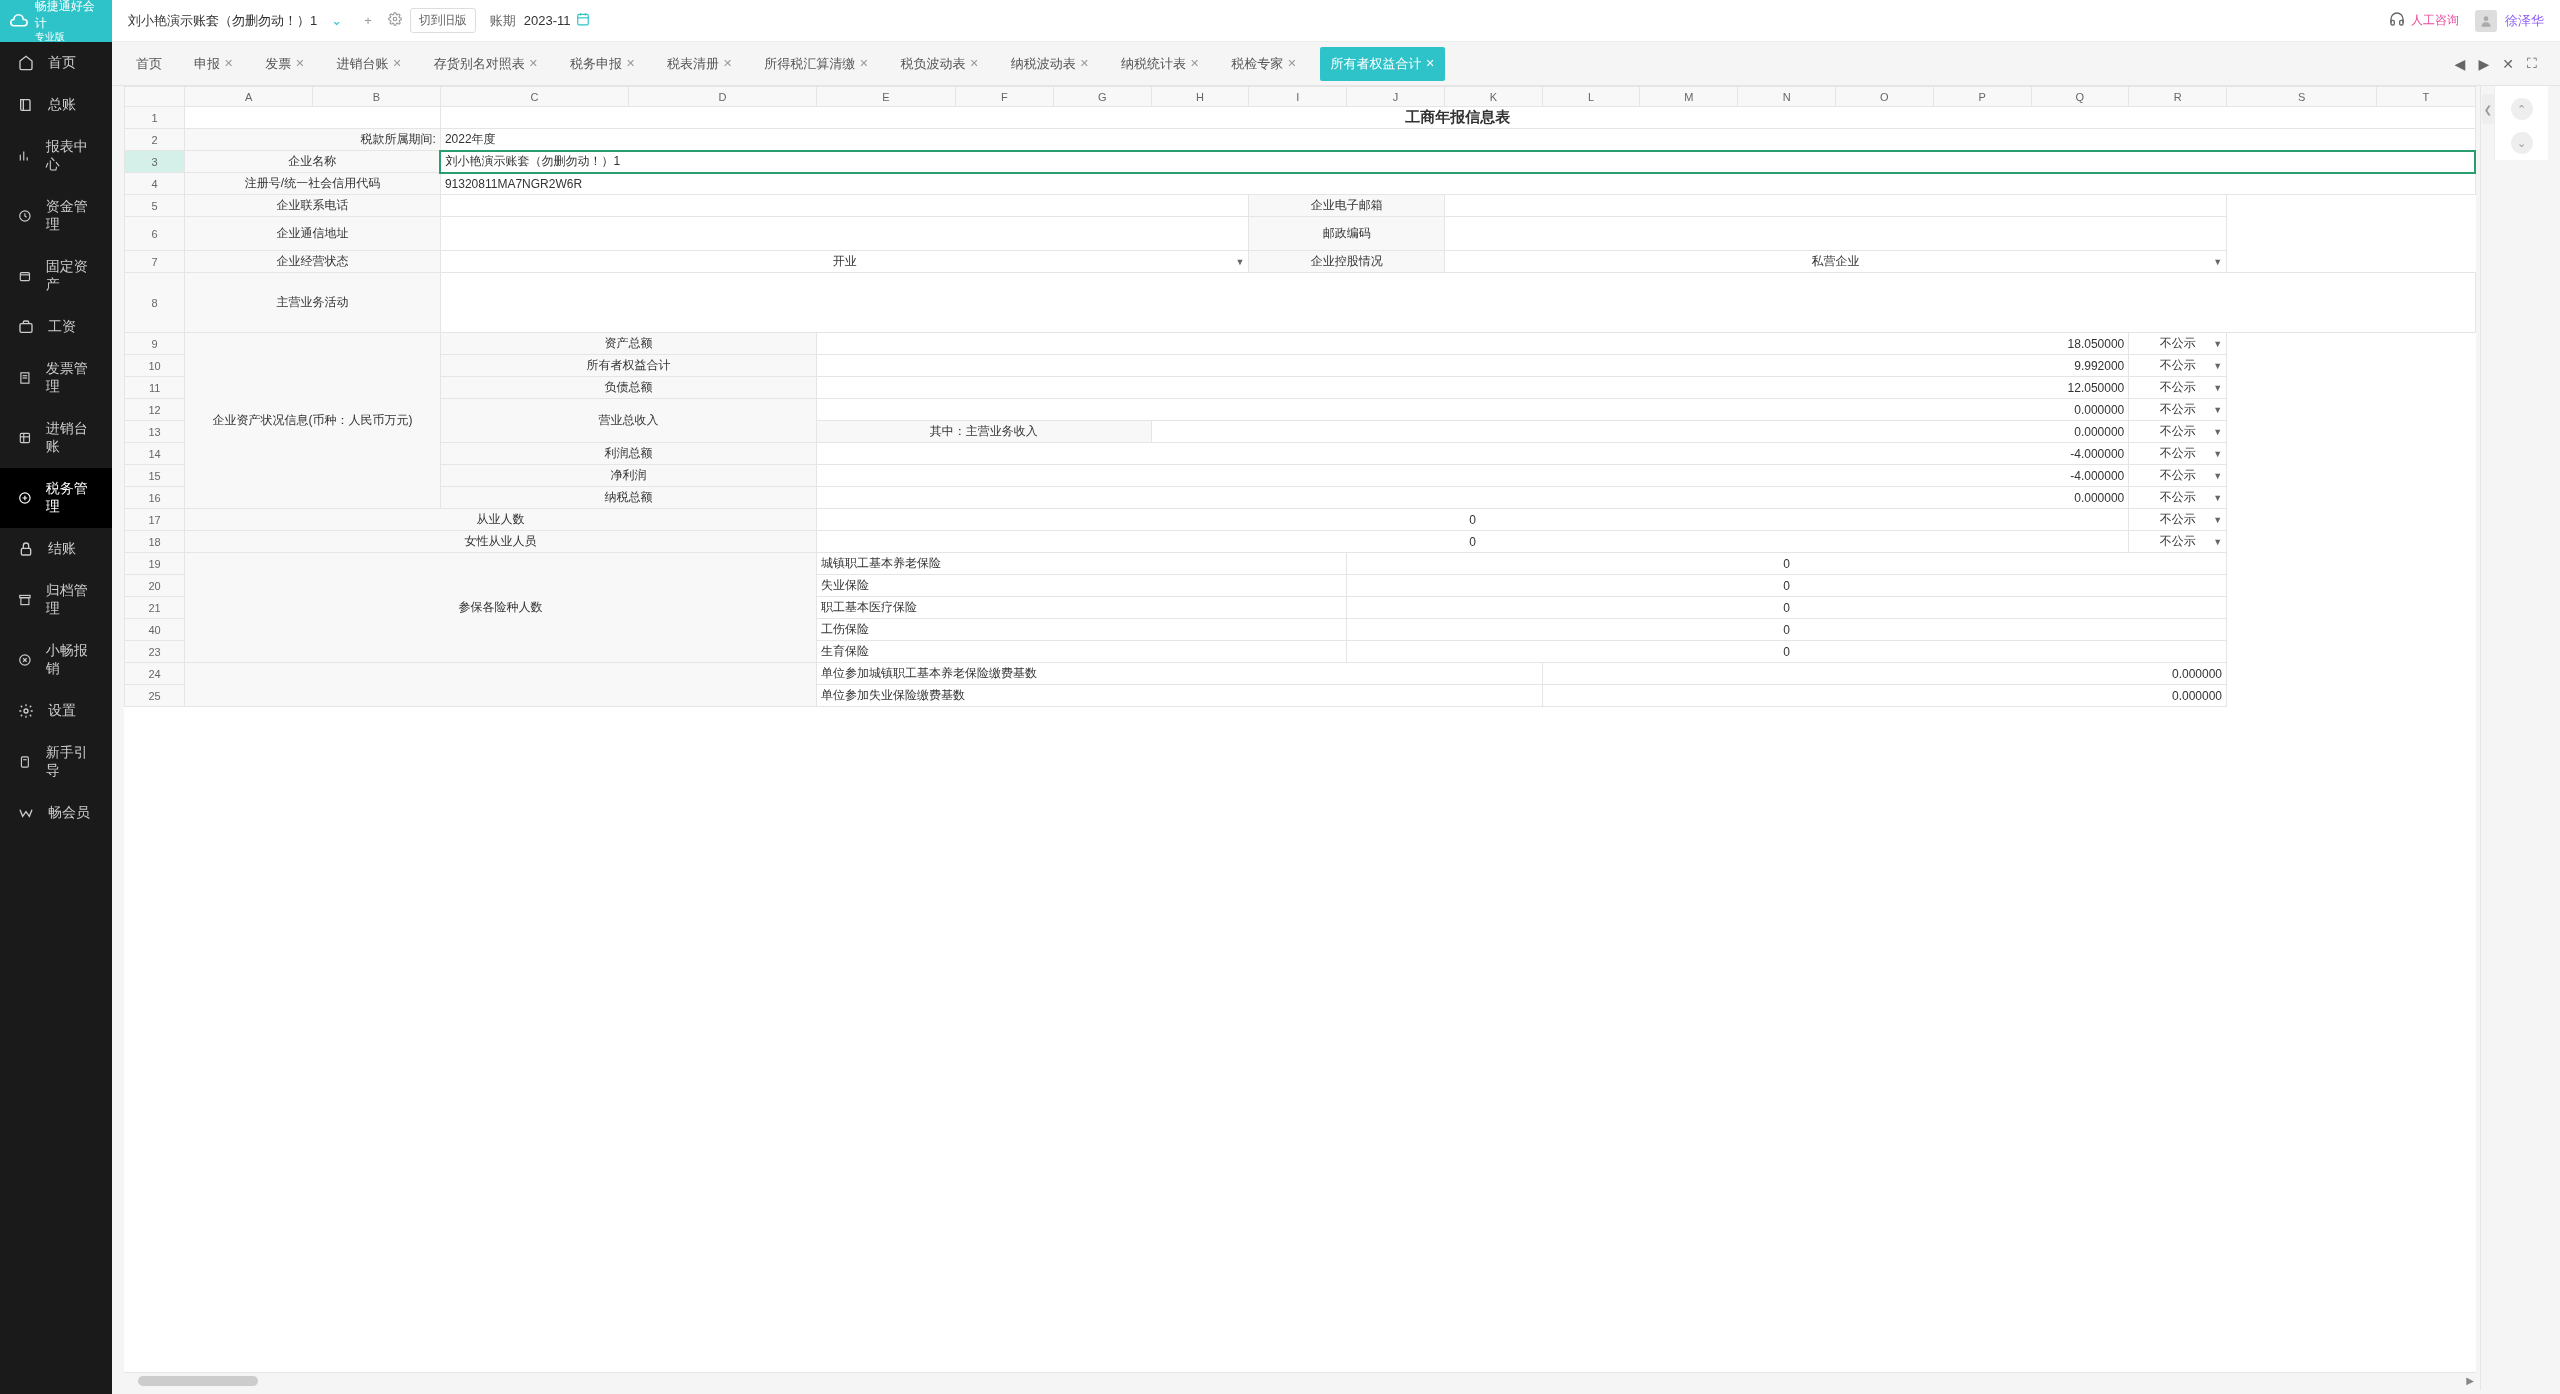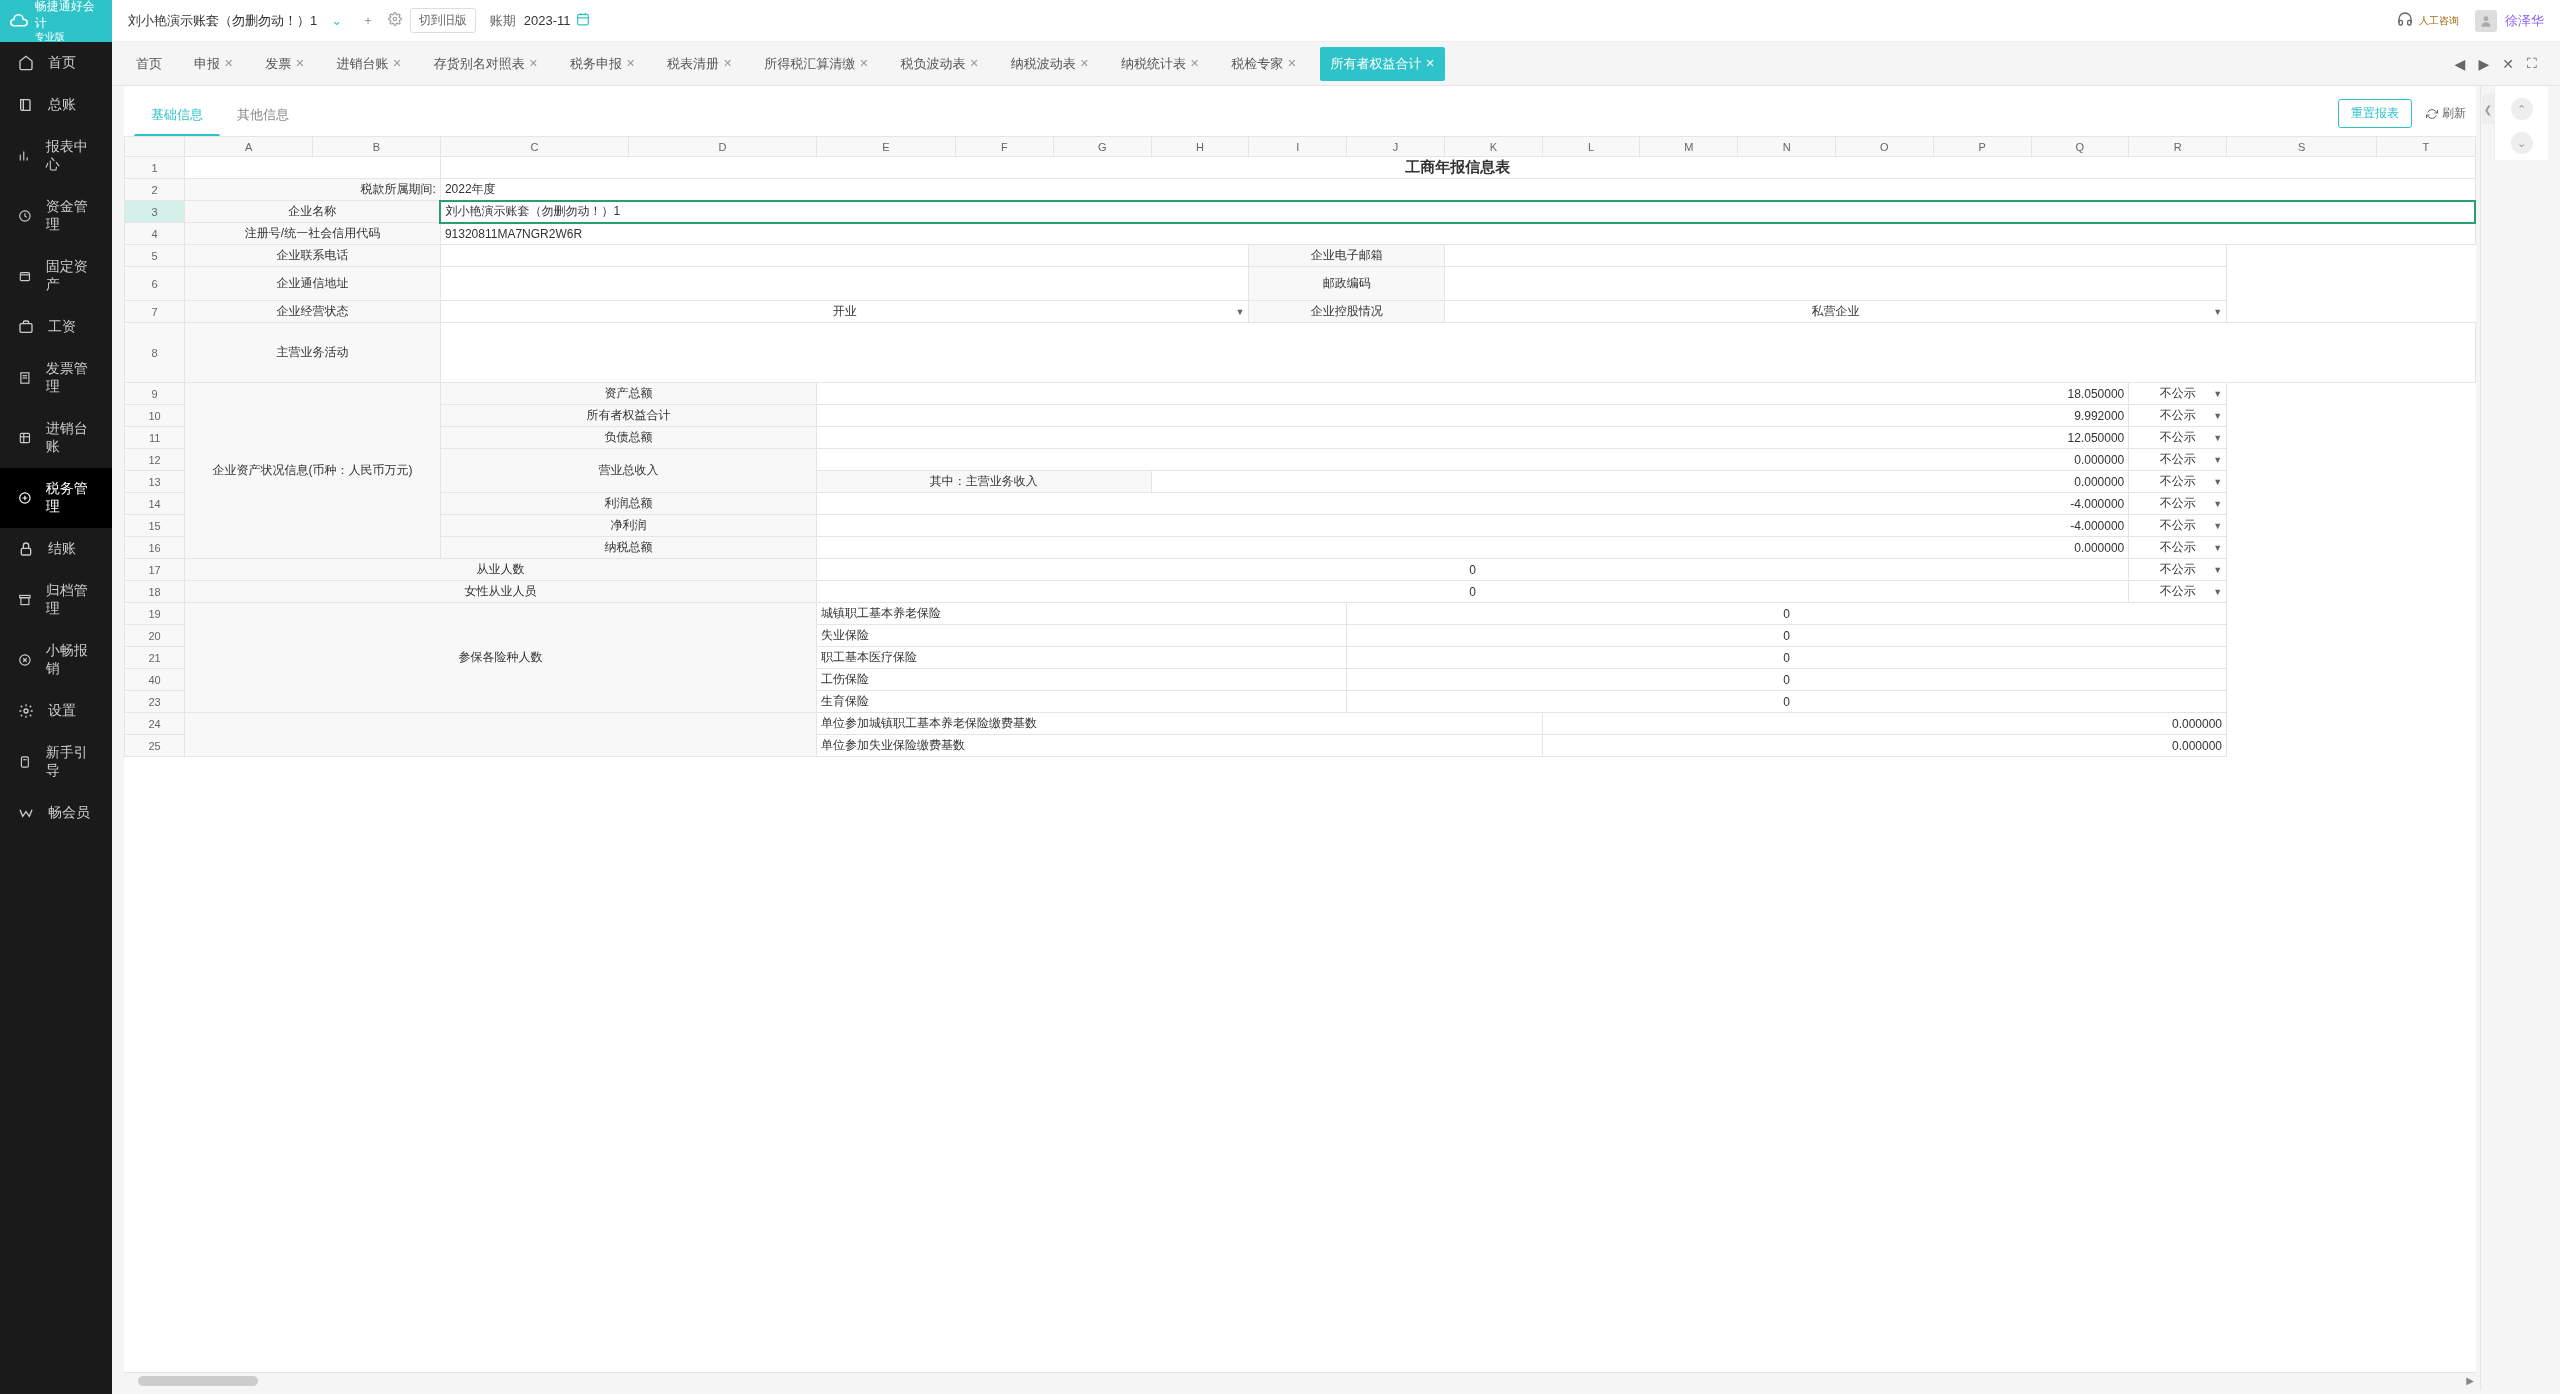--- a/index.html
+++ b/index.html
@@ -225,21 +225,21 @@
             <line x1="3" y1="10" x2="21" y2="10"></line>
           </svg>
       </span>
       <div class="topbar-right">
         <span class="hs-icon">
           <svg width="16" height="16" viewBox="0 0 24 24" fill="none" stroke="#666" stroke-width="2">
               <path d="M3 18v-6a9 9 0 0 1 18 0v6"></path>
               <path d="M21 19a2 2 0 0 1-2 2h-1a2 2 0 0 1-2-2v-3a2 2 0 0 1 2-2h3zM3 19a2 2 0 0 0 2 2h1a2 2 0 0 0 2-2v-3a2 2 0 0 0-2-2H3z"></path>
             </svg>
         </span>
-        <span style="color:#a16207;font-size:10px;">人工咨询</span>
+        <span style="color:#ec4899;font-size:12px;">人工咨询</span>
         <span class="avatar">
           <svg width="14" height="14" viewBox="0 0 24 24" fill="#aaa">
               <circle cx="12" cy="8" r="4"></circle>
               <path d="M4 22a8 8 0 0 1 16 0z"></path>
             </svg>
         </span>
         <span style="color:#8b5cf6;font-size:13px;">徐泽华</span>
       </div>
     </div>
 
@@ -300,36 +300,20 @@
       <div class="tabstrip-ctrls">
         <span>◀</span>
         <span>▶</span>
         <span>✕</span>
         <span>⛶</span>
       </div>
     </div>
 
     <div class="content">
       <div class="sheet-wrap">
-        <div class="subtabs">
-          <div id="subtabs" style="display:flex;">
-              <div class="subtab active">基础信息</div>
-              <div class="subtab">其他信息</div>
-            </div>
-          <div class="actions">
-            <span class="btn-reset">重置报表</span>
-            <span class="btn-refresh">
-              <svg width="12" height="12" viewBox="0 0 24 24" fill="none" stroke="currentColor" stroke-width="2">
-                  <path d="M23 4v6h-6M1 20v-6h6"></path>
-                  <path d="M3.5 9a9 9 0 0 1 15-3L23 10M1 14l4.5 4a9 9 0 0 0 15-3"></path>
-                </svg>
-              <span>刷新</span>
-            </span>
-          </div>
-        </div>
         <div class="sheet">
           <table class="grid" id="grid">
               <colgroup>
                 <col style="width:32px">
                 <col style="width:68px">
                 <col style="width:68px">
                 <col style="width:100px">
                 <col style="width:100px">
                 <col style="width:74px">
                 <col style="width:52px">

